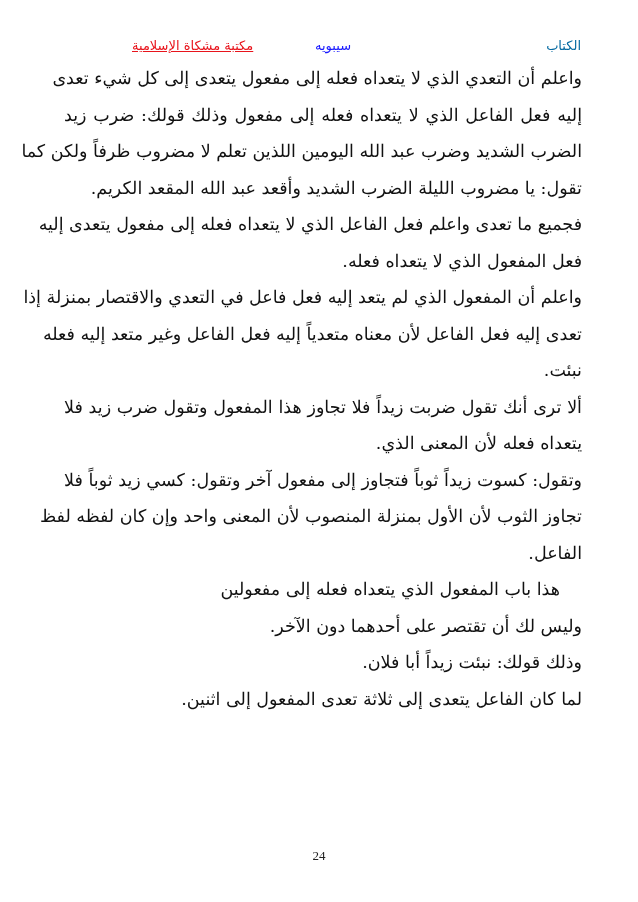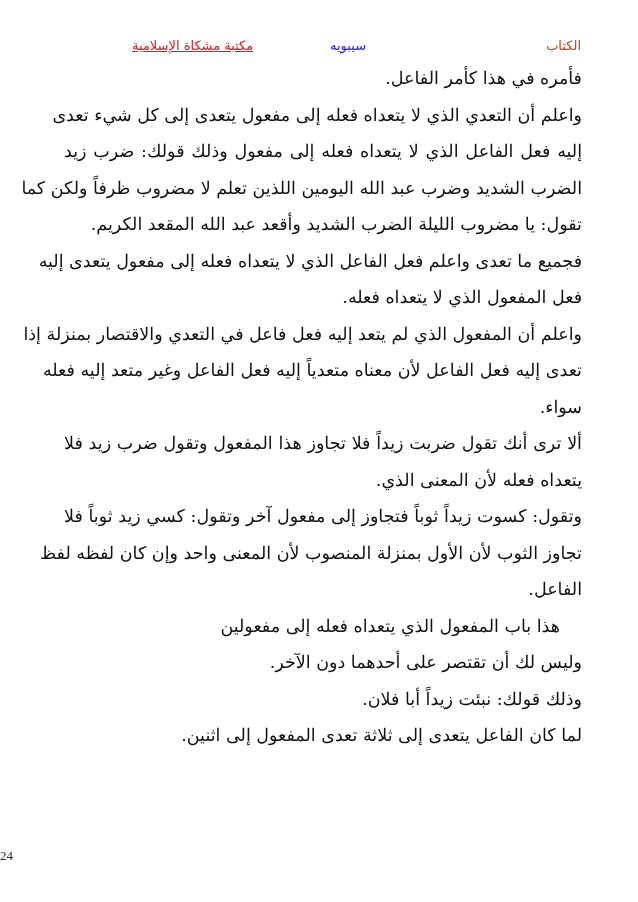--- a/index.html
+++ b/index.html
@@ -27,25 +27,25 @@
       width: 638px;
       height: 22px;
       font-family: "DejaVu Sans", sans-serif;
       font-size: 13px;
       direction: rtl;
     }
     .header .book {
       position: absolute;
       right: 57px;
       top: 0;
-      color: #c2410c;
+      color: #0369a1;
     }
     .header .author {
       position: absolute;
-      left: 330px;
+      left: 315px;
       top: 0;
       color: #1a1aff;
     }
     .header .library {
       position: absolute;
       left: 132px;
       top: 0;
       color: #e8141c;
       text-decoration: underline;
     }
@@ -73,47 +73,47 @@
       text-align-last: justify;
     }
     .line.indent {
       padding-right: 22px;
     }
     .footer {
       position: absolute;
       top: 848px;
       left: 0;
       width: 638px;
+      text-align: center;
       font-family: "Liberation Serif", serif;
       font-size: 13px;
       color: #222222;
     }
   </style>
 </head>
 <body>
 
 <div class="page">
 
   <div class="header">
     <span class="book">الكتاب</span>
     <span class="author">سيبويه</span>
     <span class="library">مكتبة مشكاة الإسلامية</span>
   </div>
 
   <div class="body-text">
-    <span class="line">فأمره في هذا كأمر الفاعل.</span>
     <span class="line full">واعلم أن التعدي الذي لا يتعداه فعله إلى مفعول يتعدى إلى كل شيء تعدى</span>
     <span class="line full">إليه فعل الفاعل الذي لا يتعداه فعله إلى مفعول وذلك قولك: ضرب زيد</span>
     <span class="line full">الضرب الشديد وضرب عبد الله اليومين اللذين تعلم لا مضروب ظرفاً ولكن كما</span>
     <span class="line">تقول: يا مضروب الليلة الضرب الشديد وأقعد عبد الله المقعد الكريم.</span>
     <span class="line full">فجميع ما تعدى واعلم فعل الفاعل الذي لا يتعداه فعله إلى مفعول يتعدى إليه</span>
     <span class="line">فعل المفعول الذي لا يتعداه فعله.</span>
     <span class="line full">واعلم أن المفعول الذي لم يتعد إليه فعل فاعل في التعدي والاقتصار بمنزلة إذا</span>
     <span class="line full">تعدى إليه فعل الفاعل لأن معناه متعدياً إليه فعل الفاعل وغير متعد إليه فعله</span>
-    <span class="line">سواء.</span>
+    <span class="line">نبئت.</span>
     <span class="line full">ألا ترى أنك تقول ضربت زيداً فلا تجاوز هذا المفعول وتقول ضرب زيد فلا</span>
     <span class="line">يتعداه فعله لأن المعنى الذي.</span>
     <span class="line full">وتقول: كسوت زيداً ثوباً فتجاوز إلى مفعول آخر وتقول: كسي زيد ثوباً فلا</span>
     <span class="line full">تجاوز الثوب لأن الأول بمنزلة المنصوب لأن المعنى واحد وإن كان لفظه لفظ</span>
     <span class="line">الفاعل.</span>
     <span class="line indent">هذا باب المفعول الذي يتعداه فعله إلى مفعولين</span>
     <span class="line">وليس لك أن تقتصر على أحدهما دون الآخر.</span>
     <span class="line">وذلك قولك: نبئت زيداً أبا فلان.</span>
     <span class="line">لما كان الفاعل يتعدى إلى ثلاثة تعدى المفعول إلى اثنين.</span>
   </div>

